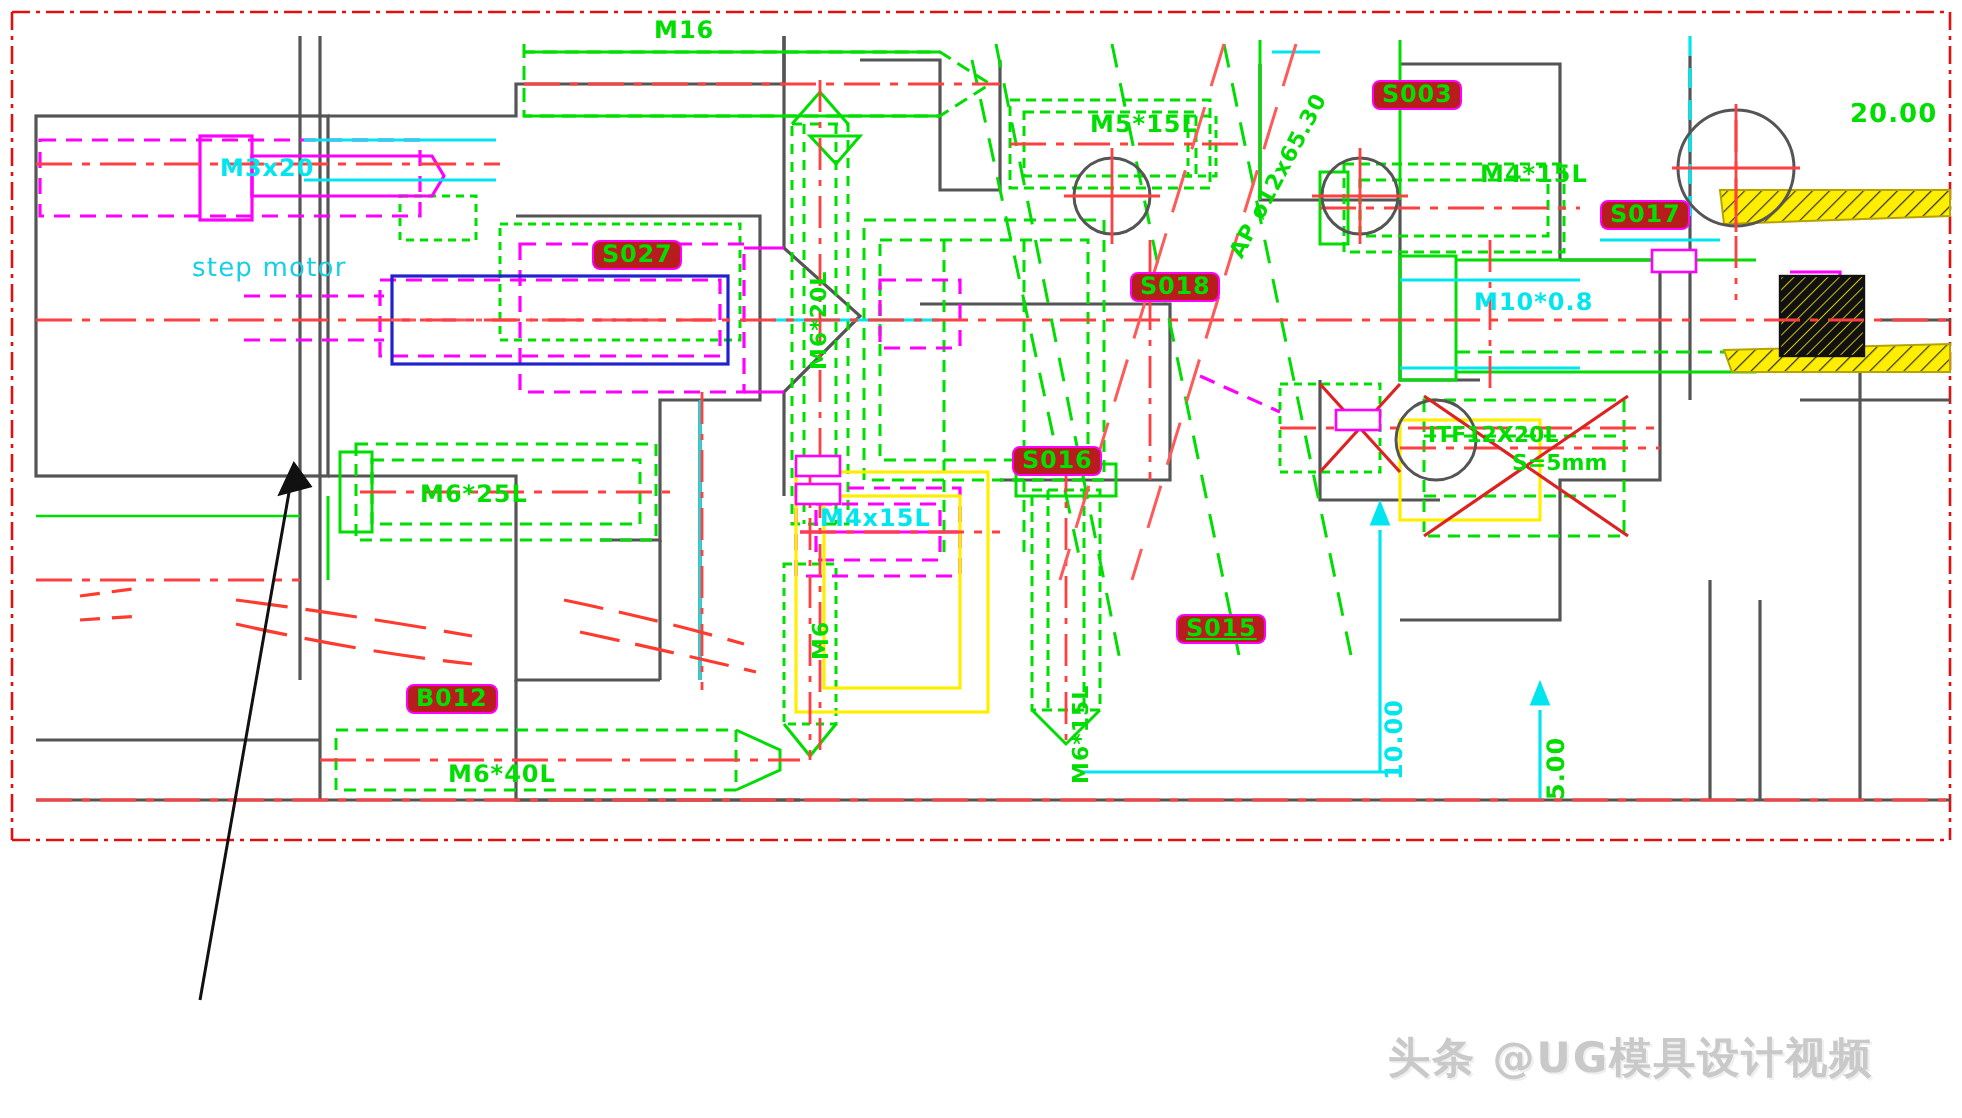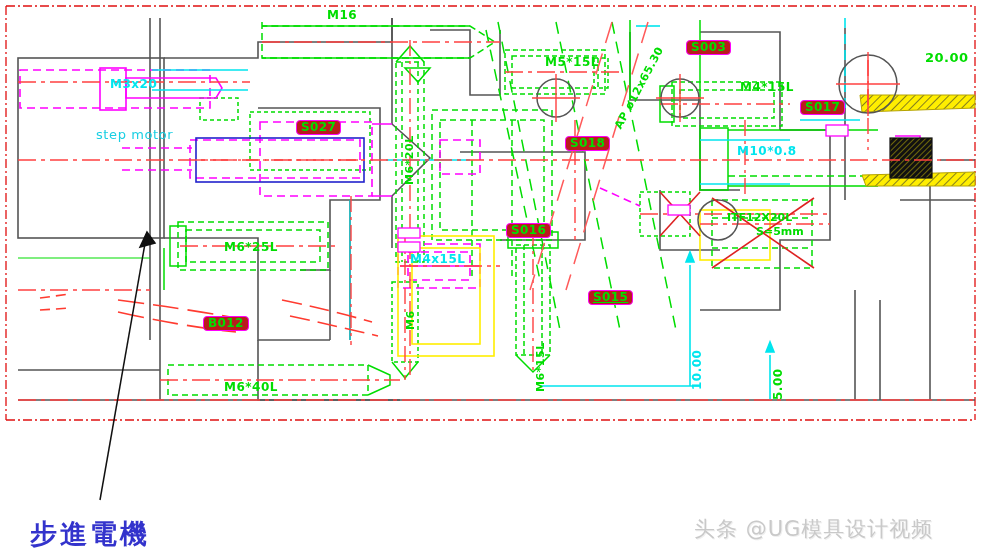--- a/index.html
+++ b/index.html
@@ -10,21 +10,21 @@
   .lbl{position:absolute;white-space:nowrap;font-family:"DejaVu Sans",sans-serif;}
   .boxlbl{border:1.4px solid #ff00ff;border-radius:4px;color:#00e000;
           background:#b91c1c;font-size:12px;padding:0px 4px;line-height:13px;
           font-weight:bold;letter-spacing:.4px;}
   .grn{color:#00dd00;font-size:12px;font-weight:bold;letter-spacing:.5px;}
   .cyn{color:#00e5ee;font-size:12px;font-weight:bold;letter-spacing:.5px;}
   .cynsm{color:#19cfe3;font-size:13px;letter-spacing:.6px;}
   .redcn{color:#ff2d2d;font-size:21px;font-weight:bold;letter-spacing:2px;
          font-family:"DejaVu Sans",sans-serif;}
   .bluecn{color:#3333cc;font-size:27px;font-weight:bold;letter-spacing:3px;}
-  .wm{color:#c9c9c9;font-size:21px;font-weight:normal;letter-spacing:1px;
+  .wm{color:#c9c9c9;font-size:21px;font-weight:bold;letter-spacing:1px;
       text-shadow:1px 1px 0 #efefef;text-align:right;}
   .rot90{transform:rotate(-90deg);transform-origin:0 0;}
   .rot-diag{transform:rotate(-62deg);transform-origin:0 0;}
   .strike{color:#00dd00;font-size:11px;font-weight:bold;line-height:11px;}
 </style>
 </head>
 <body>
 
 <div id="root">
 
@@ -308,36 +308,35 @@
   <span class="lbl cyn" style="left:737px;top:144px;">M10*0.8</span>
 
   <span class="lbl grn rot90" style="left:403px;top:185px;font-size:11px;">M6*20L</span>
 
   <span class="lbl cyn" style="left:410px;top:252px;">M4x15L</span>
 
   <span class="lbl grn rot90" style="left:404px;top:330px;font-size:11px;">M6</span>
 
   <span class="lbl boxlbl" style="left:506px;top:223px;">S016</span>
 
-  <span class="lbl boxlbl" style="left:588px;top:290px;text-decoration:underline;">S015</span>
-
-  <span class="lbl grn" style="left:224px;top:240px;">M6*25L</span>
-
-  <span class="lbl boxlbl" style="left:203px;top:316px;">B012</span>
+  <span class="lbl boxlbl" style="left:588px;top:307px;text-decoration:underline;">S015</span>
+
+  <span class="lbl grn" style="left:210px;top:240px;">M6*25L</span>
+
+  <span class="lbl boxlbl" style="left:203px;top:342px;">B012</span>
 
   <span class="lbl grn" style="left:224px;top:380px;">M6*40L</span>
 
   <span class="lbl grn rot90" style="left:534px;top:392px;font-size:11px;">M6*15L</span>
 
   <span class="lbl cyn rot90" style="left:690px;top:390px;">10.00</span>
 
   <span class="lbl grn rot90" style="left:771px;top:400px;">5.00</span>
 
-  <span class="lbl strike" style="left:714px;top:212px;margin-left:13px;">ITF12X20L</span>
+  <span class="lbl strike" style="left:714px;top:212px;">ITF12X20L</span>
 
   <span class="lbl strike" style="left:714px;top:226px;margin-left:42px;">S=5mm</span>
 
 
-  <span class="lbl bluecn" style="left:30px;top:516px;">步進電機</span>
 
   <span class="lbl wm" style="left:694px;top:515px;">头条 @UG模具设计视频</span>
 
 </div>
 
 </body></html>

